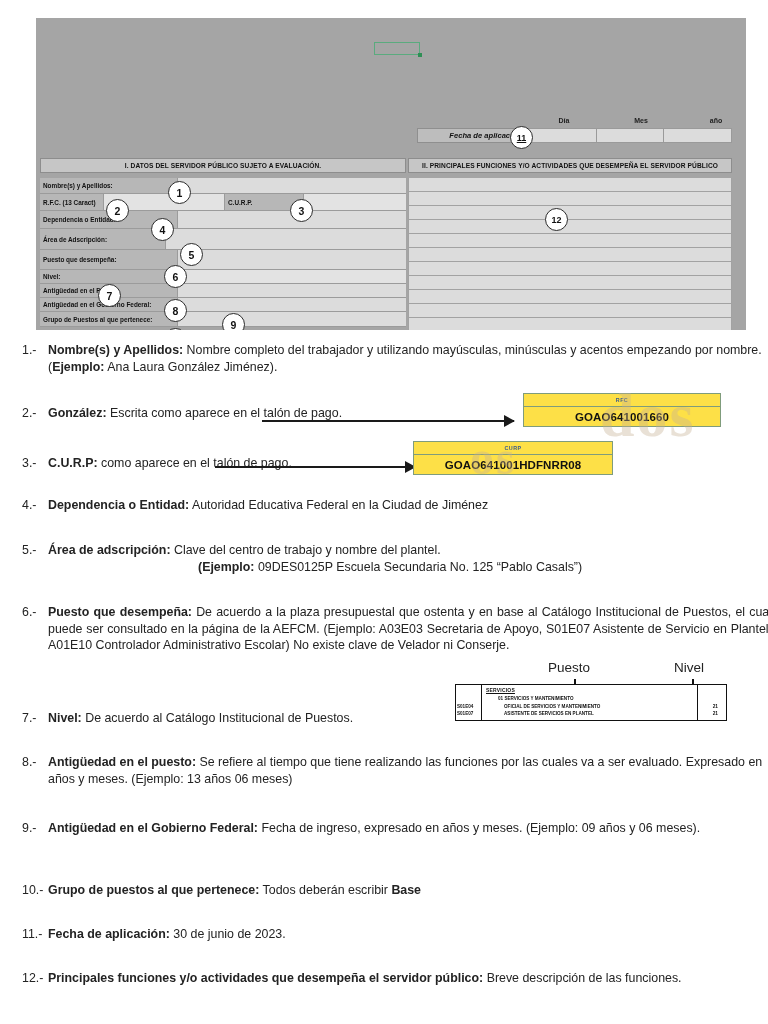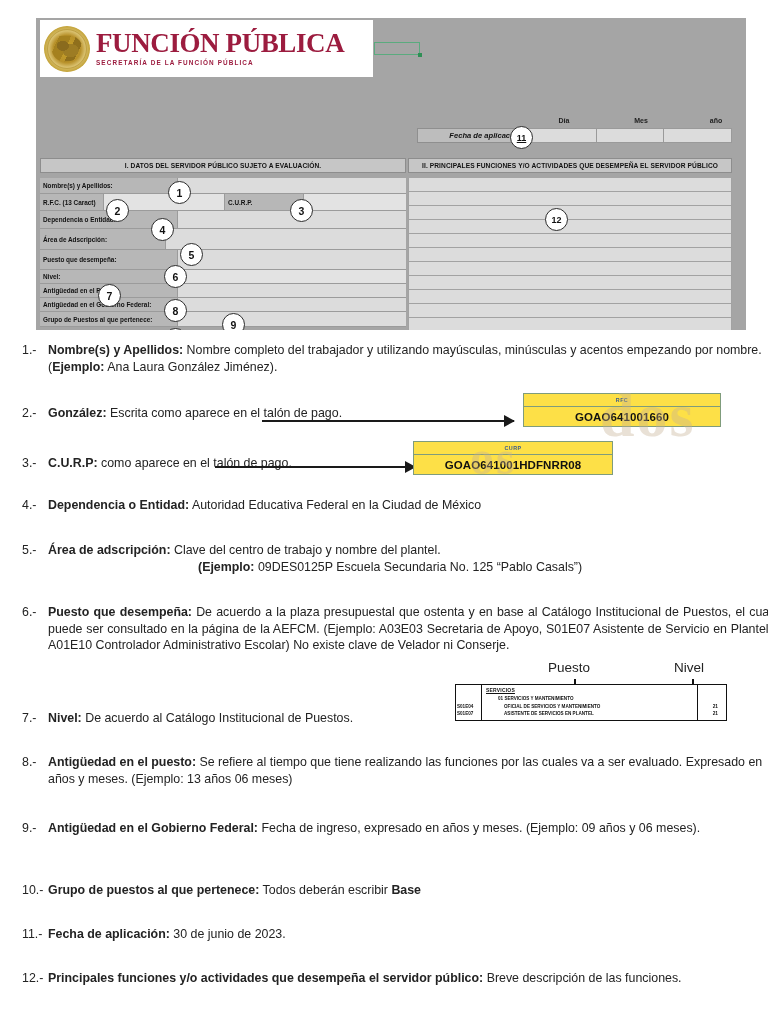--- a/index.html
+++ b/index.html
@@ -449,27 +449,20 @@
   .cat-c1 { position: absolute; left: 1px; top: 19px; font-size: 4.6px; }
   .cat-c2 { position: absolute; left: 1px; top: 26px; font-size: 4.6px; }
   .cat-n1 { position: absolute; right: 8px; top: 19px; font-size: 4.8px; }
   .cat-n2 { position: absolute; right: 8px; top: 26px; font-size: 4.8px; }
 </style>
 </head>
 <body>
 
 <div class="sheet-capture">
 
-  <div class="logo-band">
-    <div class="emblem"></div>
-    <div class="logo-text">
-      <div class="logo-title">FUNCIÓN PÚBLICA</div>
-      <div class="logo-sub">SECRETARÍA DE LA FUNCIÓN PÚBLICA</div>
-    </div>
-  </div>
 
 
   <div class="cell-selection"></div>
 
 
   <div class="date-head" style="left:493px; width:70px;">Día</div>
   <div class="date-head" style="left:570px; width:70px;">Mes</div>
   <div class="date-head" style="left:645px; width:70px;">año</div>
 
   <div class="date-row">
@@ -574,21 +567,21 @@
     <b>González:</b><span> Escrita como aparece en el talón de pago.</span>
   </div>
 
   <div class="note n3">
     <span class="num">3.-</span>
     <b>C.U.R.P:</b><span> como aparece en el talón de pago.</span>
   </div>
 
   <div class="note n4">
     <span class="num">4.-</span>
-    <b>Dependencia o Entidad:</b><span> Autoridad Educativa Federal en la Ciudad de México</span>
+    <b>Dependencia o Entidad:</b><span> Autoridad Educativa Federal en la Ciudad de Jiménez</span>
   </div>
 
   <div class="note n5">
     <span class="num">5.-</span>
     <b>Área de adscripción:</b><span> Clave del centro de trabajo y nombre del plantel.</span>
     <span class="ind2"><b>(Ejemplo:</b><span> 09DES0125P Escuela Secundaria No. 125 “Pablo Casals”)</span></span>
   </div>
 
   <div class="note n6 justify">
     <span class="num">6.-</span>

